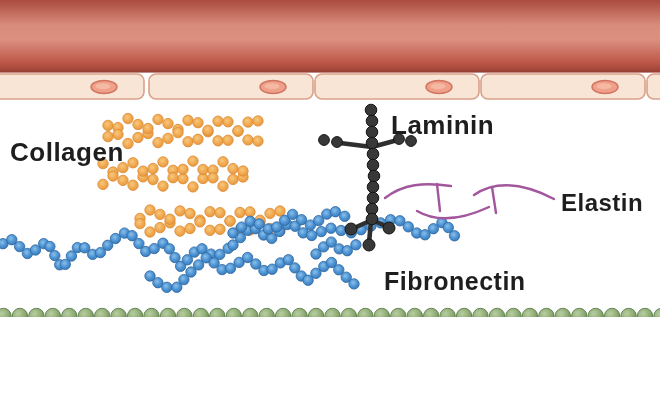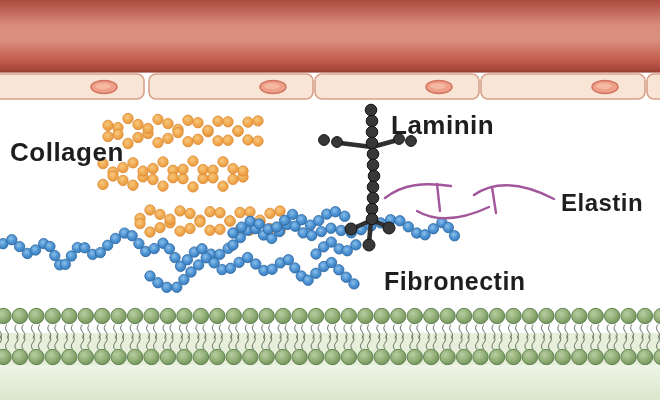--- a/index.html
+++ b/index.html
@@ -1,16 +1,16 @@
 <!DOCTYPE html>
 <html style="--c-text: #1e1e1e; --c-elastin: #a2569c; --c-cell: #f8e5d5; --c-nucleus: #efa08a; --c-cyto: #e7efdb;"><head>
 <meta charset="utf-8">
 <style>
   html,body{margin:0;padding:0;background:#ffffff;}
-  .stage{position:relative;width:660px;height:400px;overflow:hidden;background:#ffffff;}
+  .stage{position:relative;width:660px;height:317px;overflow:hidden;background:#ffffff;}
   svg{display:block;}
   .lbl{
     font-family:"Liberation Sans",sans-serif;
     font-weight:700;
     fill:var(--c-text,#1e1e1e);
     letter-spacing:.5px;
   }
   .bead-blue{fill:url(#gBlue);stroke:#2d67a1;stroke-width:.8;}
   .bead-orange{fill:url(#gOrange);stroke:#dd8c33;stroke-width:.8;}
   .bead-green{fill:url(#gGreen);stroke:#5d7f4e;stroke-width:.9;}

